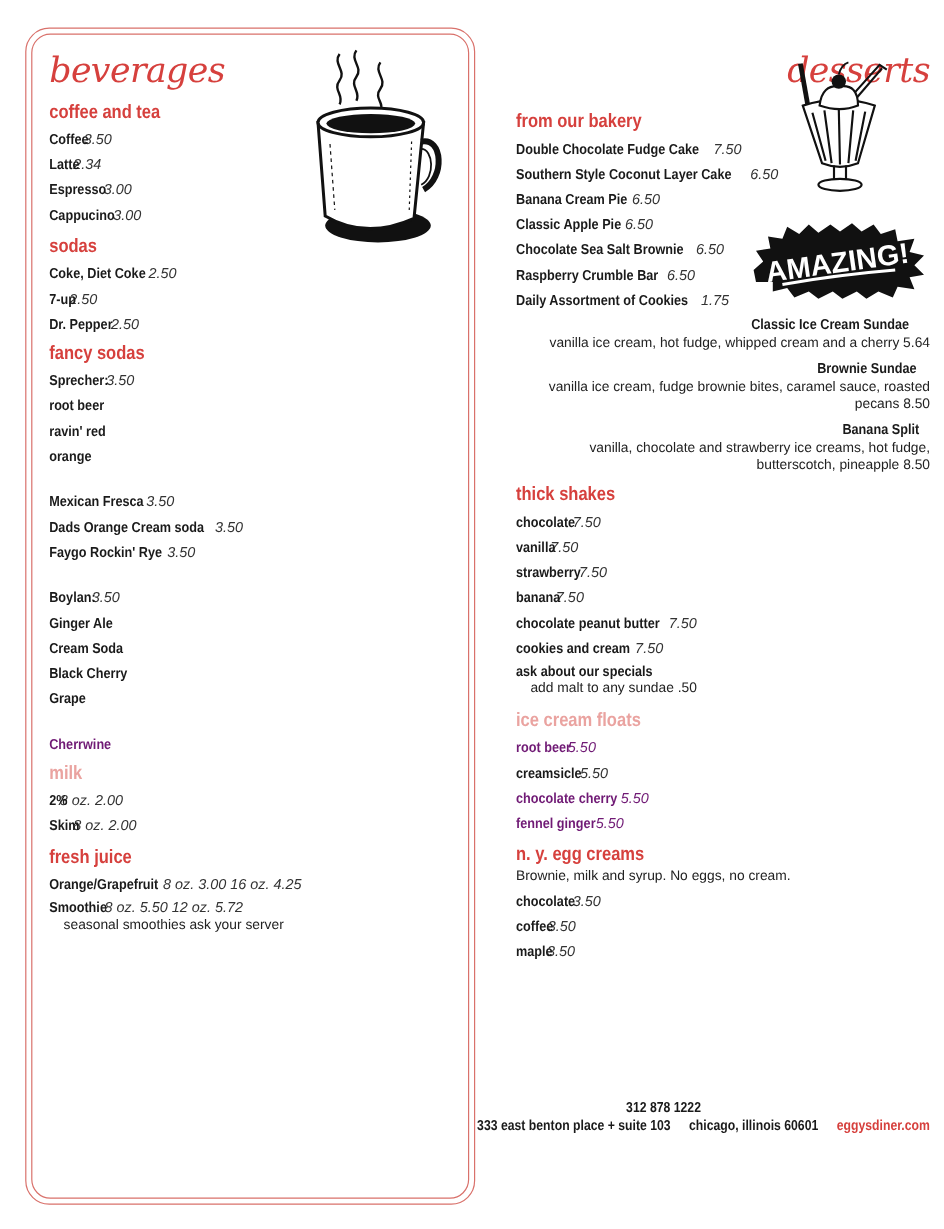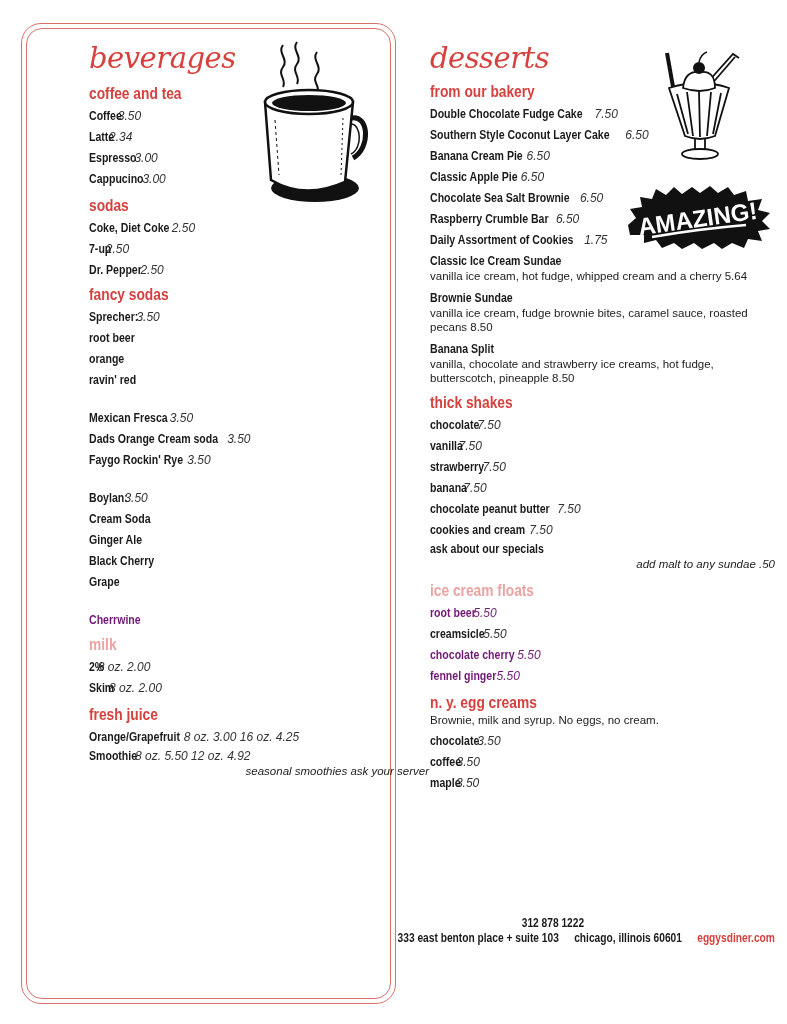--- a/index.html
+++ b/index.html
@@ -9,49 +9,49 @@
   .frame-outer {
     position: absolute; left: 21px; top: 23px; width: 375px; height: 981px;
     border: 1.5px solid #d9716b; border-radius: 20px;
   }
   .frame-inner {
     position: absolute; left: 26px; top: 28px; width: 365px; height: 971px;
     border: 1.5px solid #d9716b; border-radius: 16px;
   }
 
   .col { position: absolute; }
-  .col-left { left: 41px; top: 40px; width: 340px; margin-left: 48px; }
+  .col-left { left: 41px; top: 40px; width: 340px; }
   .col-right { left: 430px; top: 40px; width: 345px; }
 
   .script-title {
     font-family: "DejaVu Serif", serif; font-style: italic;
     color: #d6403d; font-size: 29px; line-height: 36px; letter-spacing: -0.5px;
     margin-bottom: 8px;
   }
-  .col-right .script-title { margin-bottom: 6px; }
+  .col-right .script-title { margin-bottom: 16px; text-align: right; }
 
   .section-h {
     font-family: "Liberation Sans", sans-serif; font-weight: bold;
     color: #d6403d; font-size: 16px; line-height: 20px;
     transform: scaleX(0.86); transform-origin: left;
     margin-top: 4px; margin-bottom: 2px;
   }
   .section-h.faded { color: #eaa3a0; }
 
   .item { font-size: 12px; line-height: 21px; white-space: nowrap; }
   .item .name { font-weight: bold; display: inline-block; transform: scaleX(0.88); transform-origin: left; margin-right: -4%; }
   .item .price { color: #333; margin-left: 5px; font-style: italic; }
   .item.faded, .item.faded .price { color: #701a75; }
   .gap { height: 17px; }
 
-  .desc-item { margin-bottom: 5px; }
+  .desc-item { margin-bottom: 5px; text-align: right; }
   .desc-item .name { font-weight: bold; font-size: 12px; line-height: 15px; display: inline-block; transform: scaleX(0.88); transform-origin: left; }
   .desc-item .desc { font-size: 11.5px; line-height: 14px; color: #222; }
 
-  .note { font-style: italic; font-size: 11.5px; line-height: 13px; padding-left: 12px; color: #222; text-align: right; }
+  .note { font-size: 11.5px; line-height: 13px; padding-left: 12px; color: #222; }
   .subtitle { font-size: 11.5px; line-height: 15px; color: #222; margin-bottom: 3px; }
 
   .illustration { position: absolute; }
   .mug { left: 255px; top: 40px; width: 115px; height: 165px; }
   .shake { left: 655px; top: 48px; width: 90px; height: 115px; }
   .amazing { left: 622px; top: 185px; width: 150px; height: 65px; }
 
   .footer { position: absolute; right: 12px; top: 916px; text-align: right; font-weight: bold; font-size: 12px; }
   .footer .phone { text-align: center; width: 100%; padding-left: 0; line-height: 15px; transform: scaleX(0.85); transform-origin: center; }
   .footer .line2 { line-height: 15px; white-space: nowrap; transform: scaleX(0.85); transform-origin: right; }
@@ -74,42 +74,42 @@
   <div class="item"><span class="name">Cappucino</span><span class="price">3.00</span></div>
 
   <div class="section-h" style="margin-top:6px">sodas</div>
   <div class="item"><span class="name">Coke, Diet Coke</span><span class="price">2.50</span></div>
   <div class="item"><span class="name">7-up</span><span class="price">2.50</span></div>
   <div class="item"><span class="name">Dr. Pepper</span><span class="price">2.50</span></div>
 
   <div class="section-h">fancy sodas</div>
   <div class="item"><span class="name">Sprecher:</span><span class="price">3.50</span></div>
   <div class="item"><span class="name">root beer</span></div>
+  <div class="item"><span class="name">ravin' red</span></div>
   <div class="item"><span class="name">orange</span></div>
-  <div class="item"><span class="name">ravin' red</span></div>
   <div class="gap"></div>
   <div class="item"><span class="name">Mexican Fresca</span><span class="price">3.50</span></div>
   <div class="item"><span class="name">Dads Orange Cream soda</span><span class="price">3.50</span></div>
   <div class="item"><span class="name">Faygo Rockin' Rye</span><span class="price">3.50</span></div>
   <div class="gap"></div>
   <div class="item"><span class="name">Boylan:</span><span class="price">3.50</span></div>
+  <div class="item"><span class="name">Ginger Ale</span></div>
   <div class="item"><span class="name">Cream Soda</span></div>
-  <div class="item"><span class="name">Ginger Ale</span></div>
   <div class="item"><span class="name">Black Cherry</span></div>
   <div class="item"><span class="name">Grape</span></div>
   <div class="gap"></div>
   <div class="item faded"><span class="name">Cherrwine</span></div>
 
   <div class="section-h faded">milk</div>
   <div class="item"><span class="name">2%</span><span class="price">8 oz.  2.00</span></div>
   <div class="item"><span class="name">Skim</span><span class="price">8 oz.  2.00</span></div>
 
   <div class="section-h" style="margin-top:6px">fresh juice</div>
   <div class="item"><span class="name">Orange/Grapefruit</span><span class="price">8 oz. 3.00  16 oz. 4.25</span></div>
-  <div class="item" style="line-height:17px"><span class="name">Smoothie</span><span class="price">8 oz. 5.50  12 oz. 4.92</span></div>
+  <div class="item" style="line-height:17px"><span class="name">Smoothie</span><span class="price">8 oz. 5.50  12 oz. 5.72</span></div>
   <div class="note">seasonal smoothies ask  your server</div>
 </div>
 
 <svg class="illustration mug" viewBox="0 0 115 165">
   <g fill="none" stroke="#111" stroke-width="2">
     <path d="M28 5 c-6 8 6 14 0 22 c-6 8 4 12 0 20"></path>
     <path d="M42 2 c-6 8 6 14 0 22 c-6 8 4 12 0 20"></path>
     <path d="M62 12 c-6 8 6 14 0 22 c-6 8 4 12 0 18"></path>
   </g>
   <ellipse cx="60" cy="148" rx="44" ry="14" fill="#111"></ellipse>

